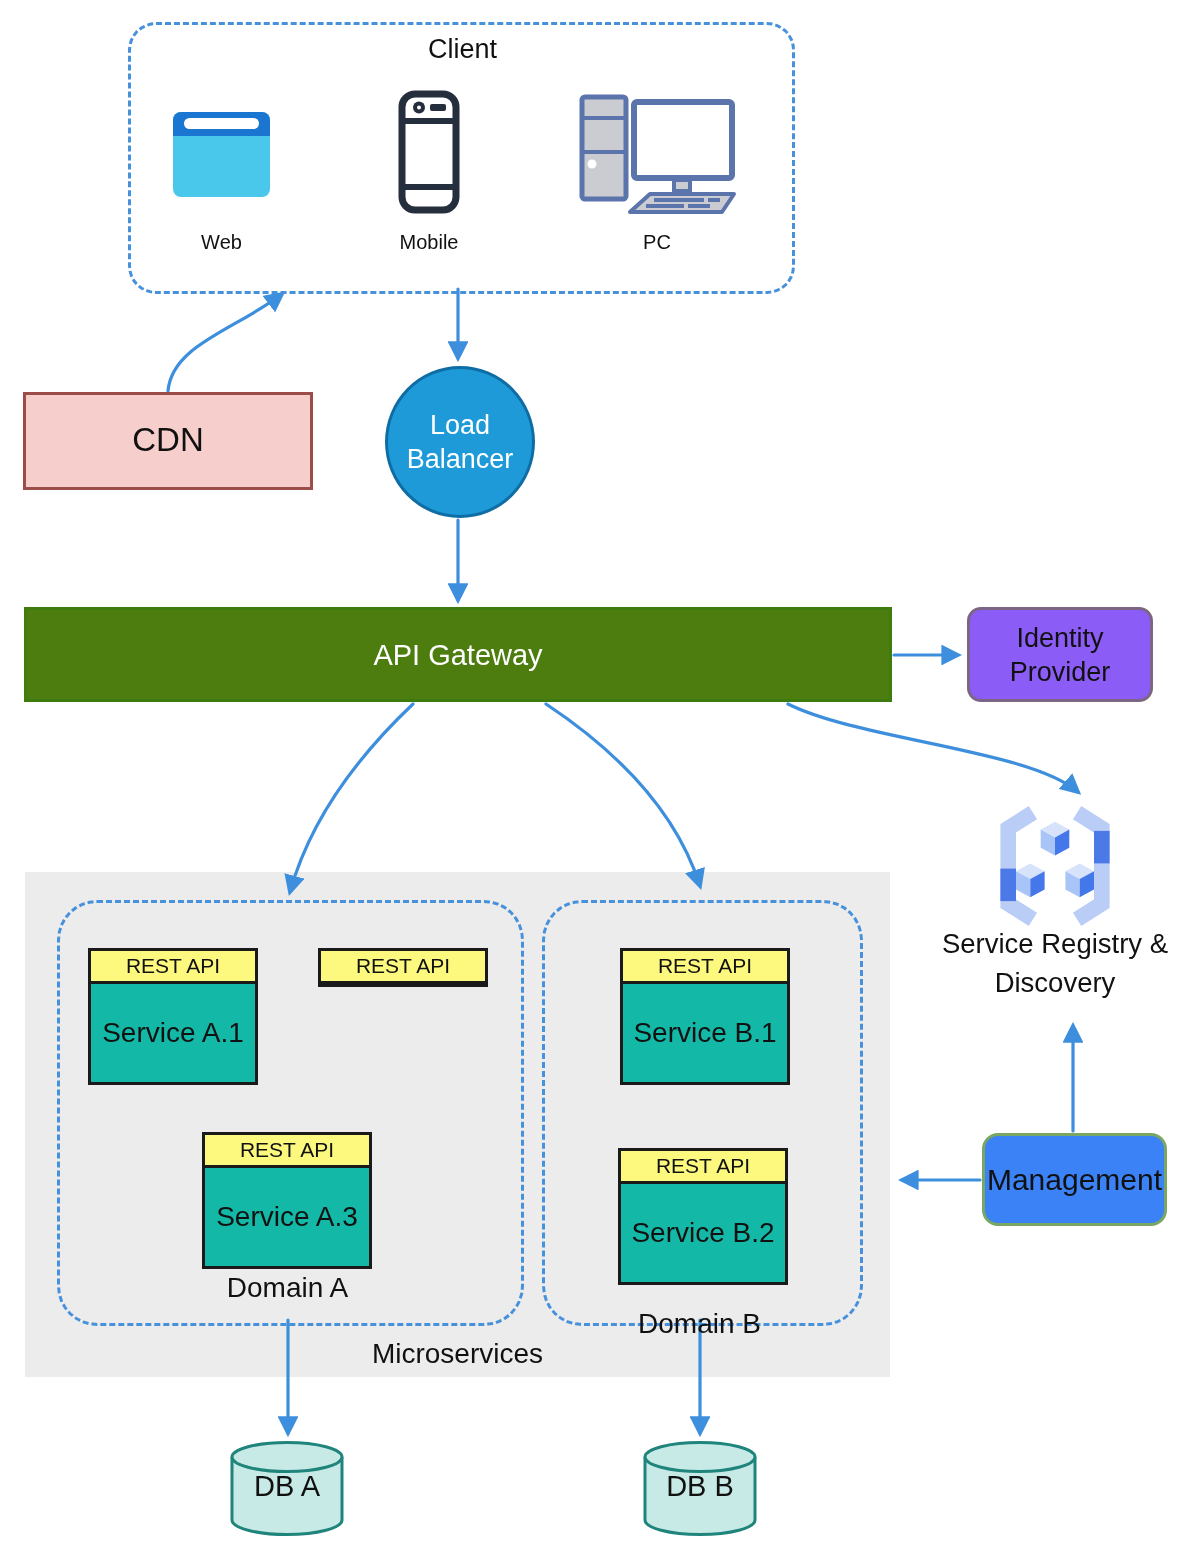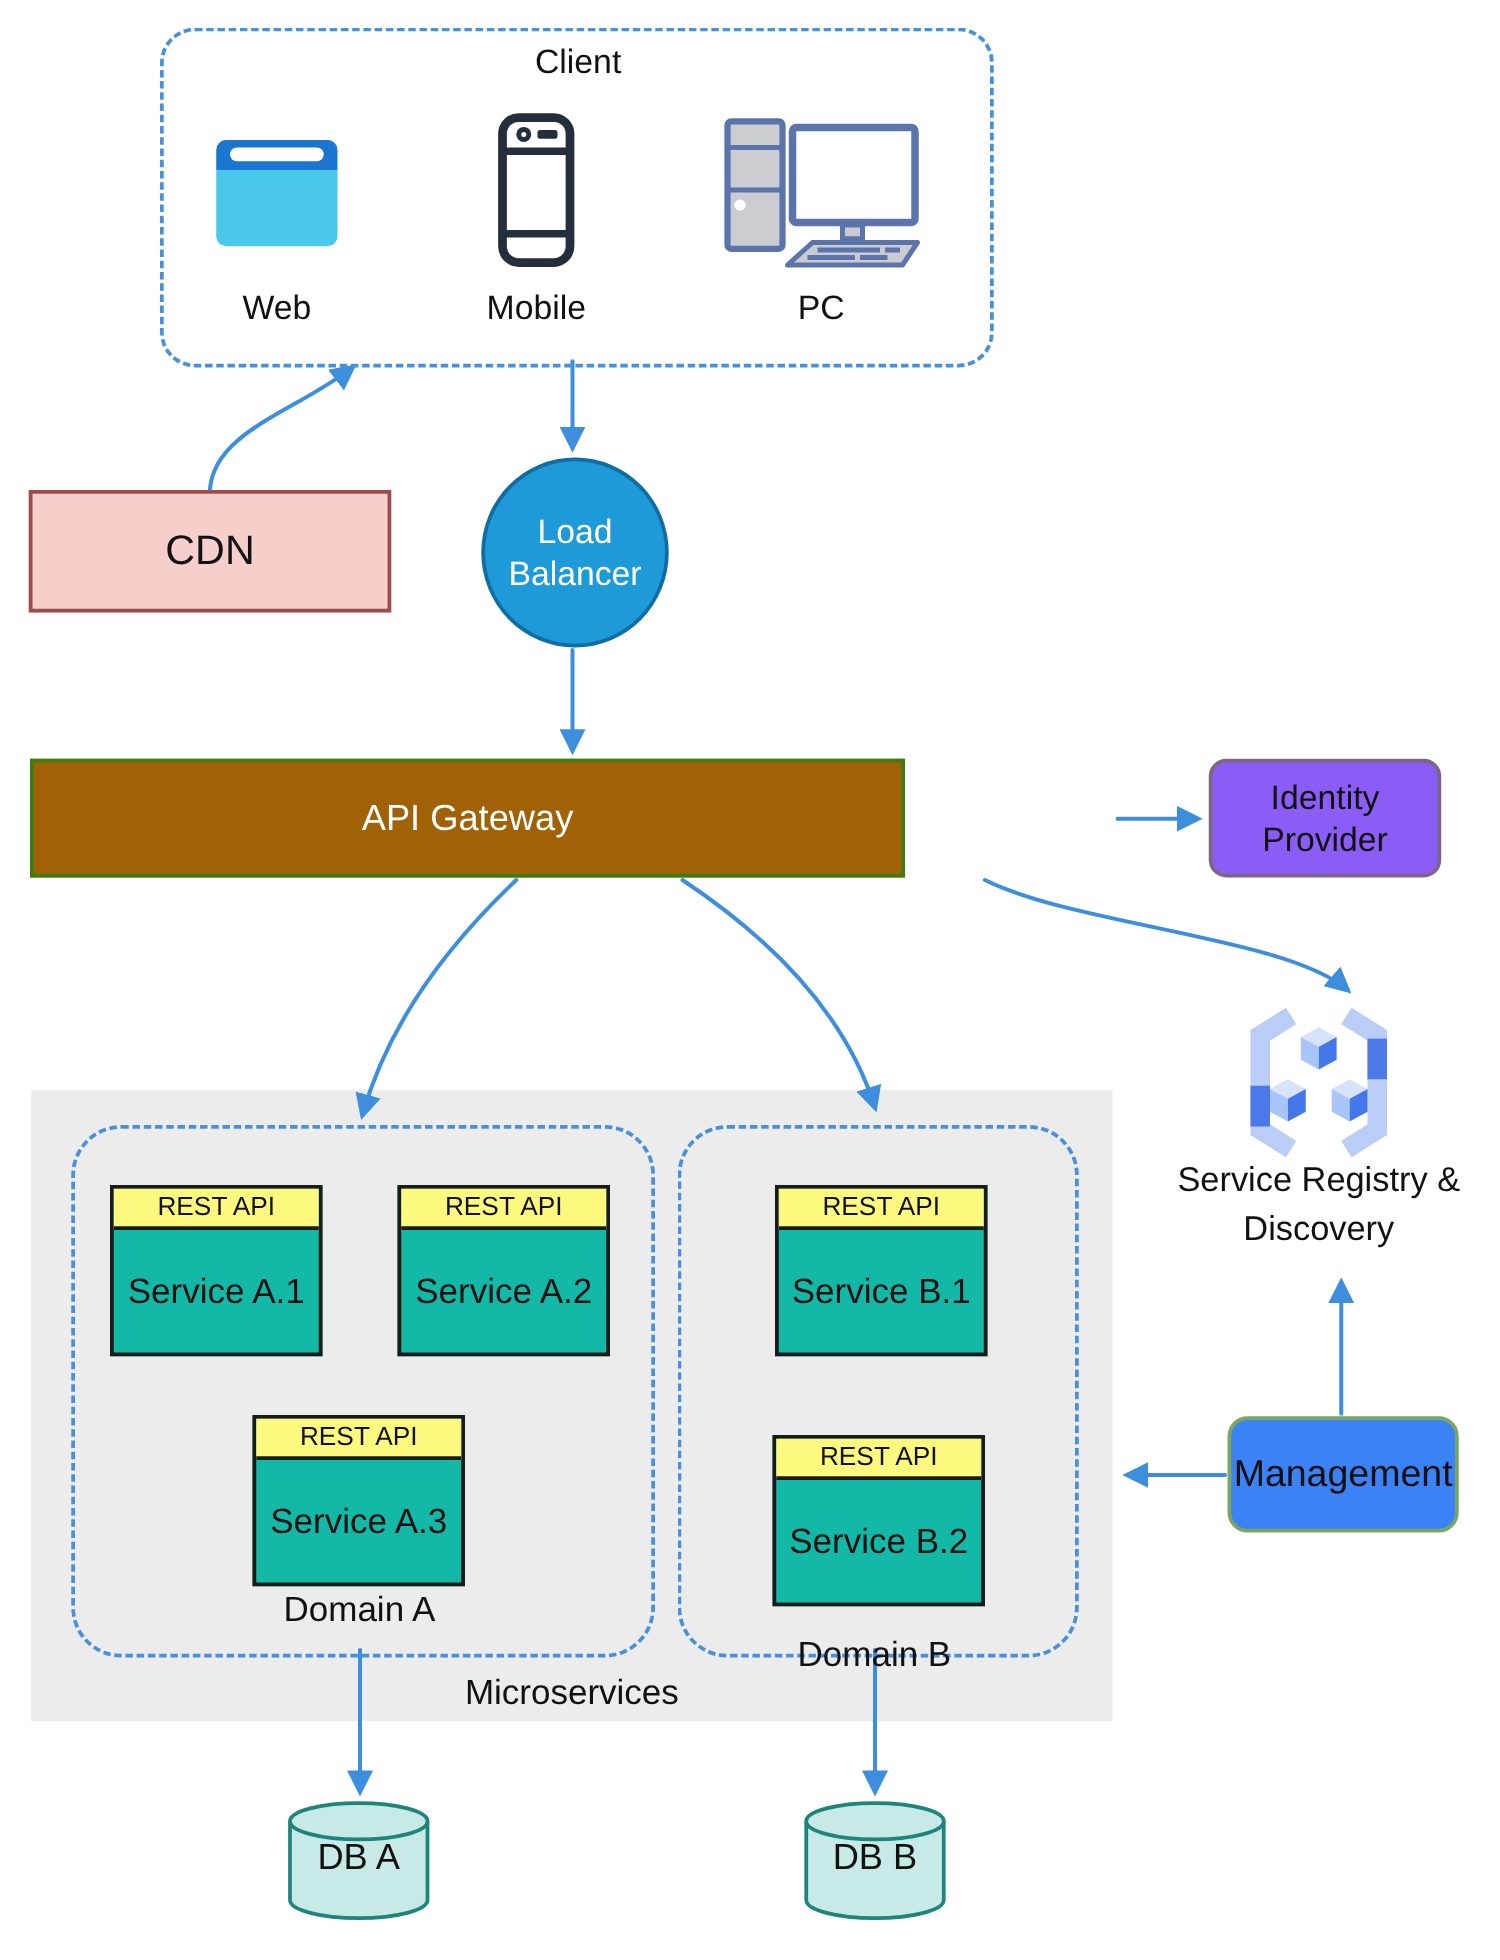--- a/index.html
+++ b/index.html
@@ -10,36 +10,36 @@
 
   
   svg.wires{position:absolute;left:0;top:0;width:1200px;height:1568px;pointer-events:none;}
 
   
   .client-box{left:128px;top:22px;width:661px;height:266px;border:3px dashed #4790dc;border-radius:28px;}
   .client-title{left:132px;top:34px;width:661px;font-size:27px;}
   .icon-web{left:173px;top:112px;width:97px;height:85px;border-radius:8px;background:#49c8ec;overflow:hidden;}
   .web-header{position:relative;height:24px;background:#1b76d2;}
   .web-pill{position:absolute;left:11px;right:11px;top:6px;height:11px;background:#fff;border-radius:6px;}
-  .lbl-device{font-size:27px;}
+  .lbl-device{font-size:20px;}
   .lbl-web{left:173px;top:231px;width:97px;}
   .lbl-mobile{left:369px;top:231px;width:120px;}
   .lbl-pc{left:597px;top:231px;width:120px;}
   .icon-mobile{left:398px;top:90px;width:62px;height:124px;}
   .icon-pc{left:574px;top:94px;width:164px;height:122px;}
 
   
   .cdn-box{left:23px;top:392px;width:284px;height:92px;background:#f6cfcc;border:3px solid #9d4d49;
            font-size:33px;line-height:90px;}
   .lb-circle{left:385px;top:366px;width:150px;height:152px;border-radius:50%;background:#1e9ad8;
              border:3px solid #0f6da5;color:#fff;font-size:27px;line-height:34px;padding-top:0;
              display:flex;align-items:center;justify-content:center;box-sizing:border-box;}
 
   
-  .gw-bar{left:24px;top:607px;width:700px;height:95px;background:#a16207;border:3px solid #3e7c10;
+  .gw-bar{left:24px;top:607px;width:868px;height:95px;background:#4d7c0f;border:3px solid #3e7c10;
           color:#fff;font-size:29px;line-height:91px;box-sizing:border-box;}
   .idp-box{left:967px;top:607px;width:186px;height:95px;background:#8b5cf6;border:3px solid #7d6584;
            border-radius:14px;font-size:27px;line-height:34px;display:flex;flex-direction:column;
            align-items:center;justify-content:center;box-sizing:border-box;}
 
   
   .reg-icon{left:990px;top:800px;width:130px;height:132px;}
   .reg-label{left:890px;top:924px;width:330px;font-size:27.5px;line-height:39px;}
 
   
@@ -184,21 +184,20 @@
     <div>Service Registry &amp;</div>
     <div>Discovery</div>
   </div>
 
   <div class="abs svc svc-a1">
     <div class="svc-head">REST API</div>
     <div class="svc-body">Service A.1</div>
   </div>
   <div class="abs svc svc-a2">
     <div class="svc-head">REST API</div>
-    <div class="svc-body">Service A.2</div>
   </div>
   <div class="abs svc svc-a3">
     <div class="svc-head">REST API</div>
     <div class="svc-body">Service A.3</div>
   </div>
   <div class="abs svc svc-b1">
     <div class="svc-head">REST API</div>
     <div class="svc-body">Service B.1</div>
   </div>
   <div class="abs svc svc-b2">

